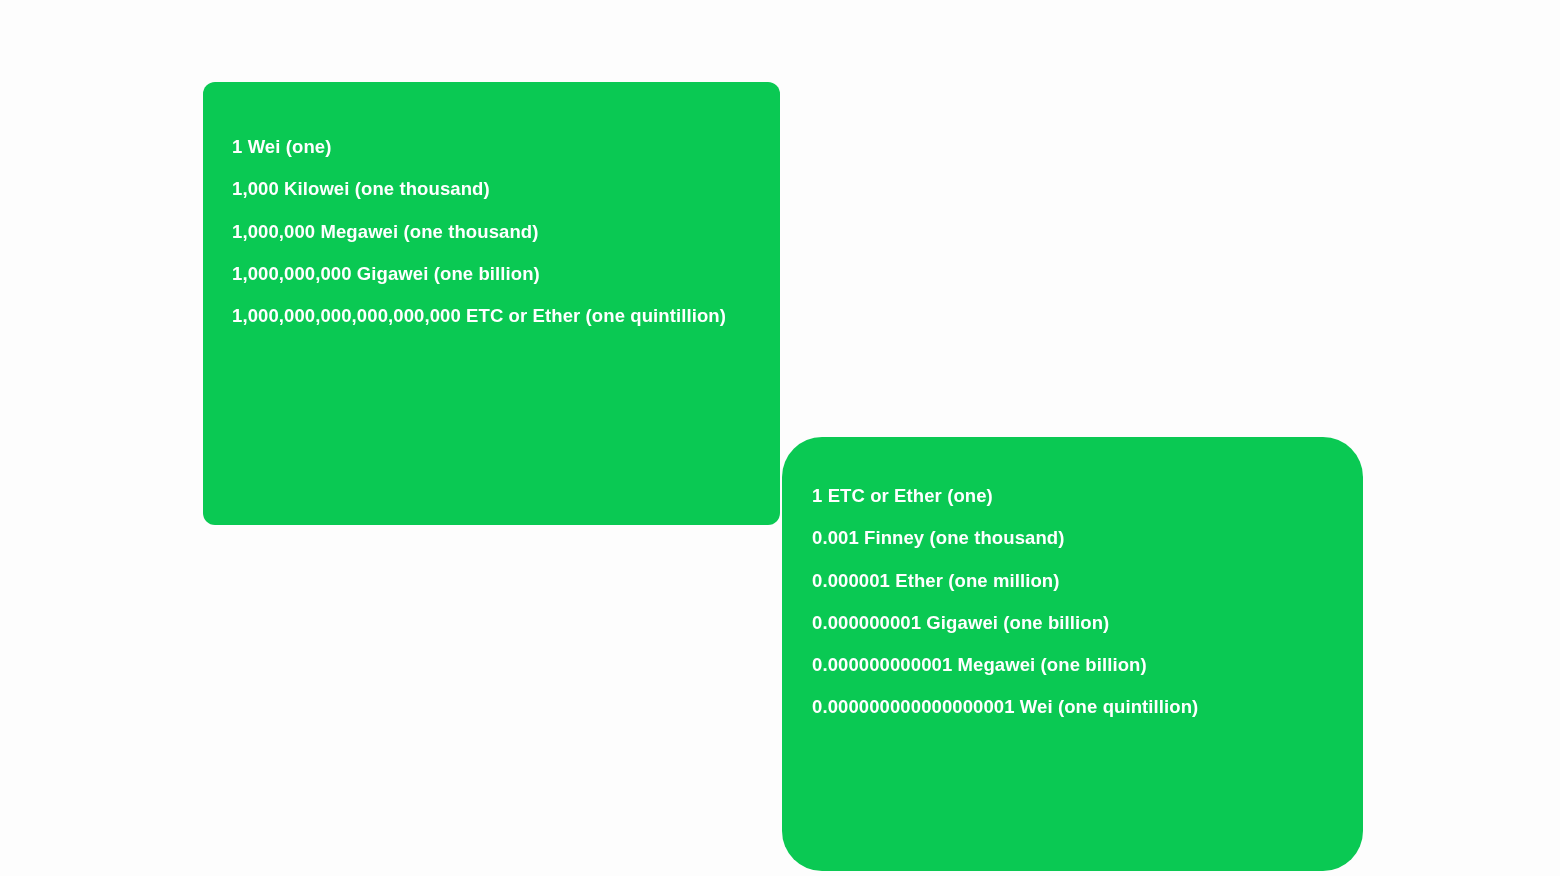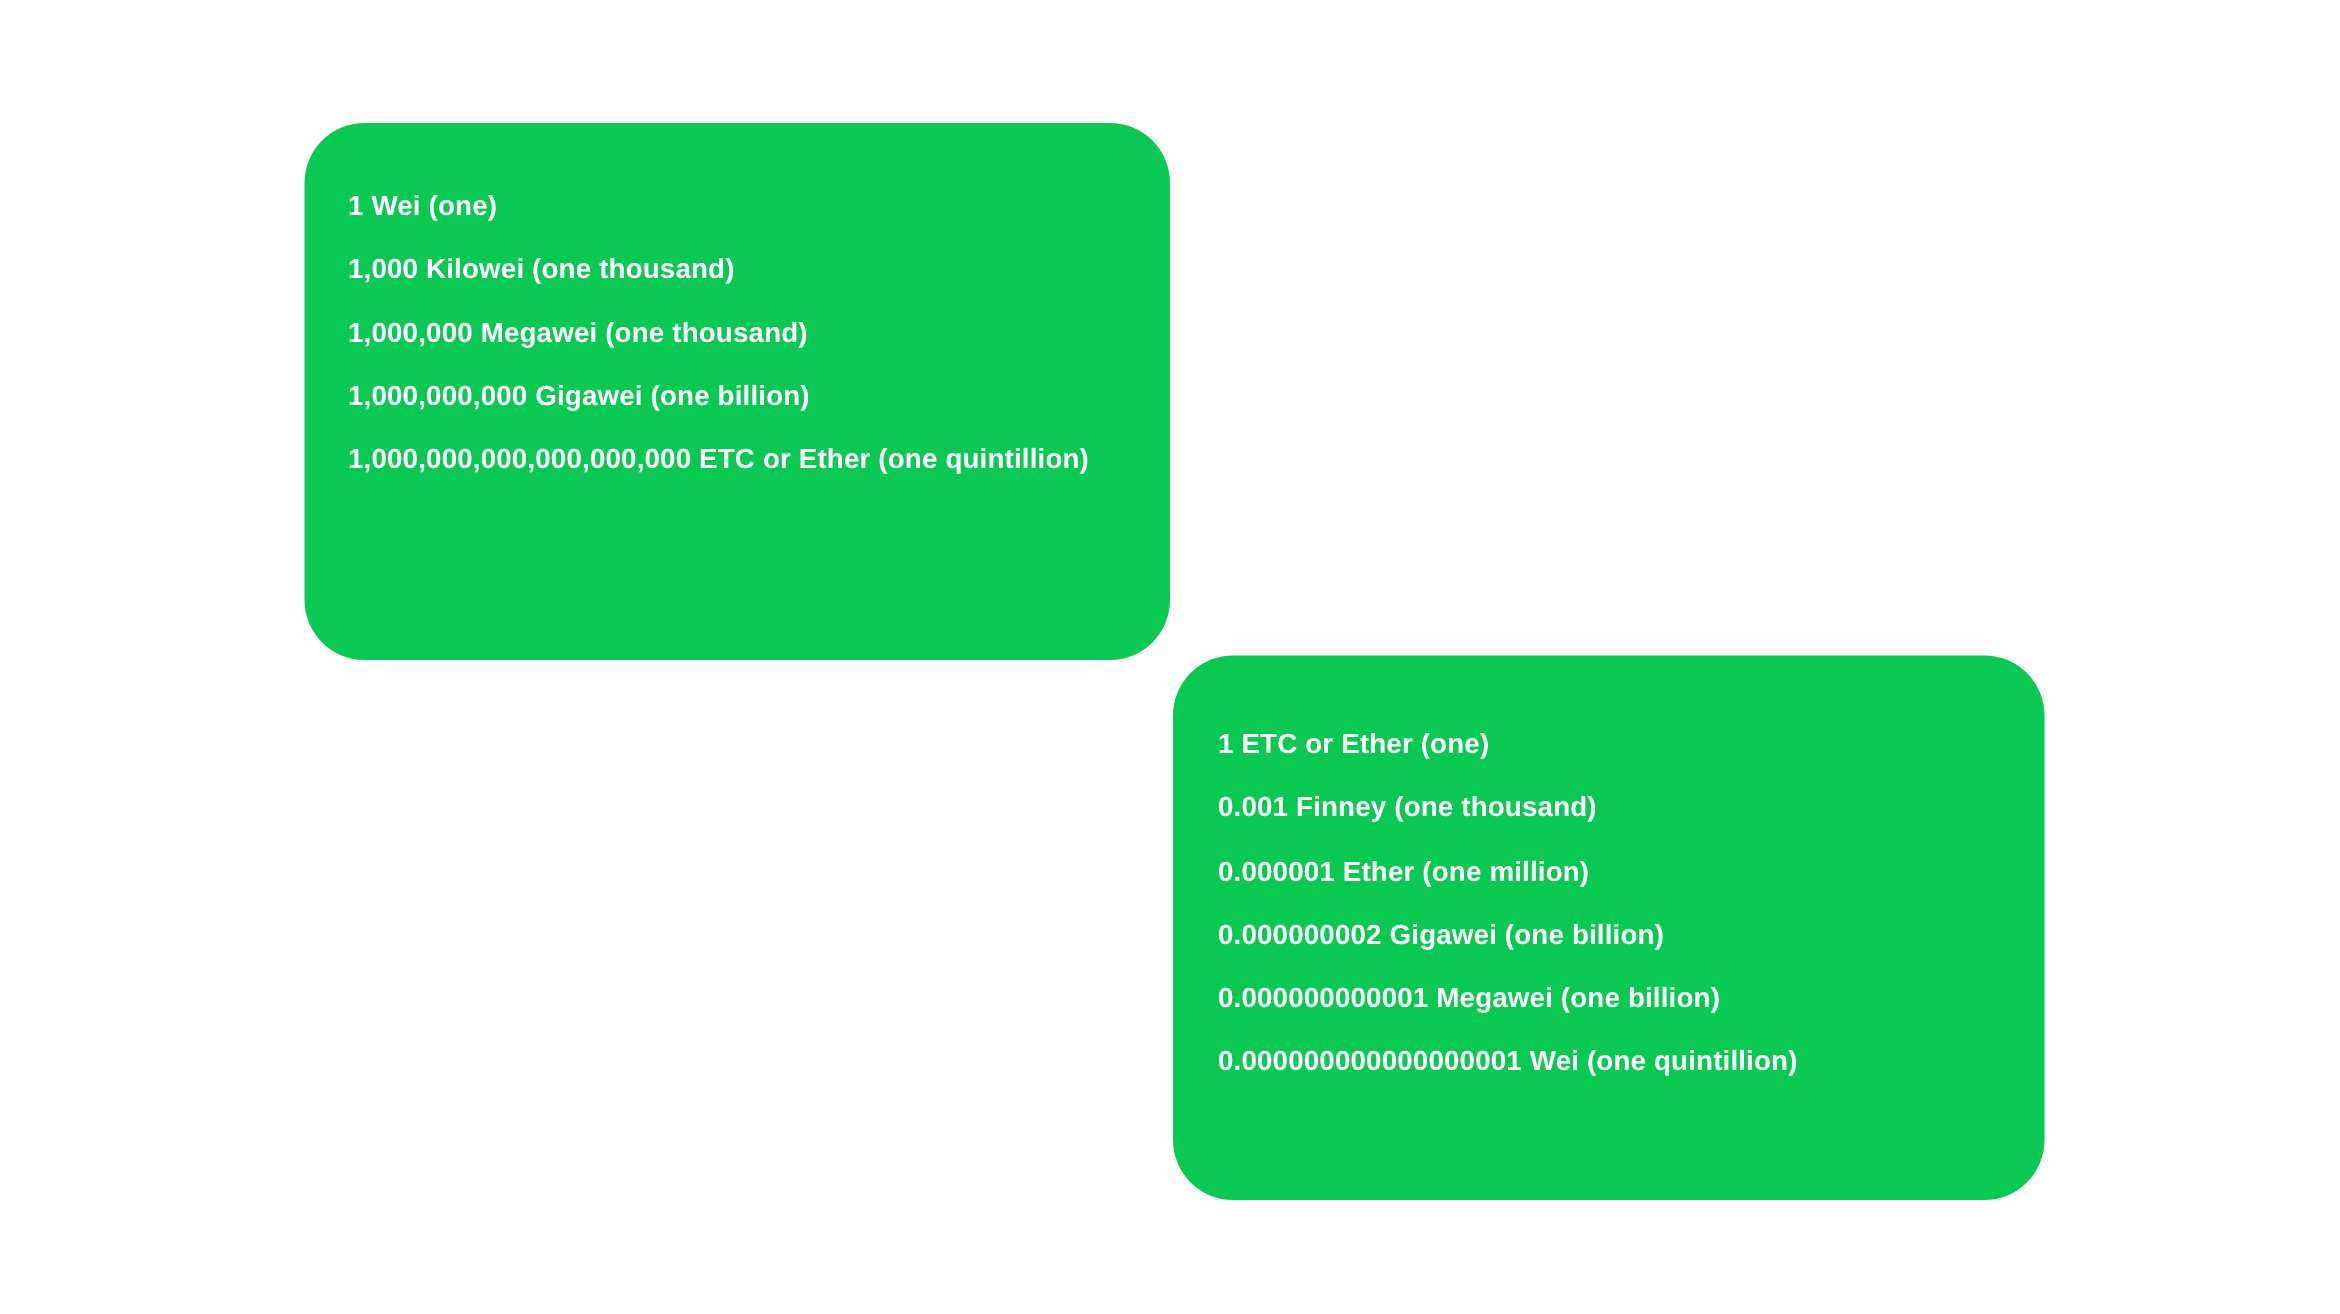--- a/index.html
+++ b/index.html
@@ -23,29 +23,30 @@
     box-sizing: border-box;
     display: flex;
     flex-direction: column;
     justify-content: flex-start;
   }
 
   #card-wei-to-ether {
     left: 203px;
     top: 82px;
     width: 577px;
-    height: 358px;
-    padding: 34px 30px 30px 29px;
+    height: 443px;
+    padding: 44px 30px 30px 29px;
+    border-radius: 12px;
   }
 
   #card-ether-to-wei {
     left: 782px;
     top: 437px;
     width: 581px;
-    height: 363px;
+    height: 434px;
     padding: 38px 30px 30px 30px;
   }
 
   .unit-line {
     color: #ffffff;
     font-size: 18.5px;
     font-weight: bold;
     line-height: 42.3px;
     letter-spacing: 0.1px;
     white-space: nowrap;
@@ -59,16 +60,16 @@
   <div class="unit-line">1,000 Kilowei (one thousand)</div>
   <div class="unit-line">1,000,000 Megawei (one thousand)</div>
   <div class="unit-line">1,000,000,000 Gigawei (one billion)</div>
   <div class="unit-line">1,000,000,000,000,000,000 ETC or Ether (one quintillion)</div>
 </div>
 
 <div class="card" id="card-ether-to-wei">
   <div class="unit-line">1 ETC or Ether (one)</div>
   <div class="unit-line">0.001 Finney (one thousand)</div>
   <div class="unit-line">0.000001 Ether (one million)</div>
-  <div class="unit-line">0.000000002 Gigawei (one billion)</div>
+  <div class="unit-line">0.000000001 Gigawei (one billion)</div>
   <div class="unit-line">0.000000000001 Megawei (one billion)</div>
   <div class="unit-line">0.000000000000000001 Wei (one quintillion)</div>
 </div>
 
 </body></html>

